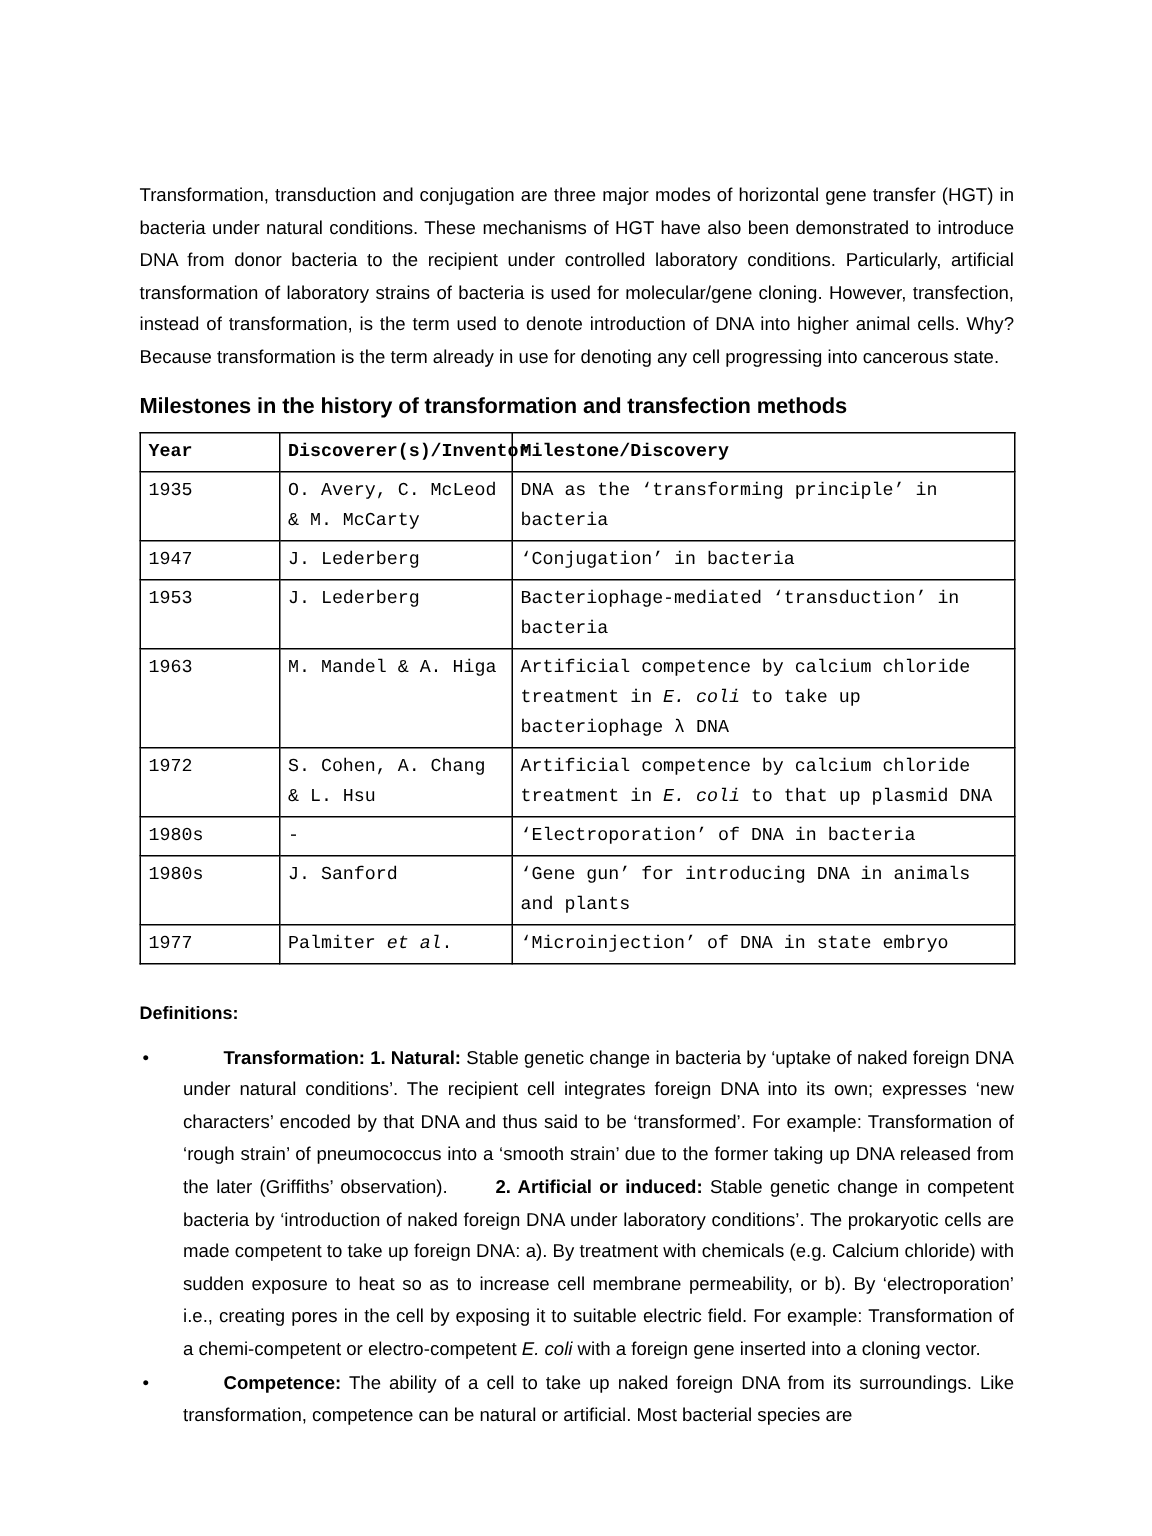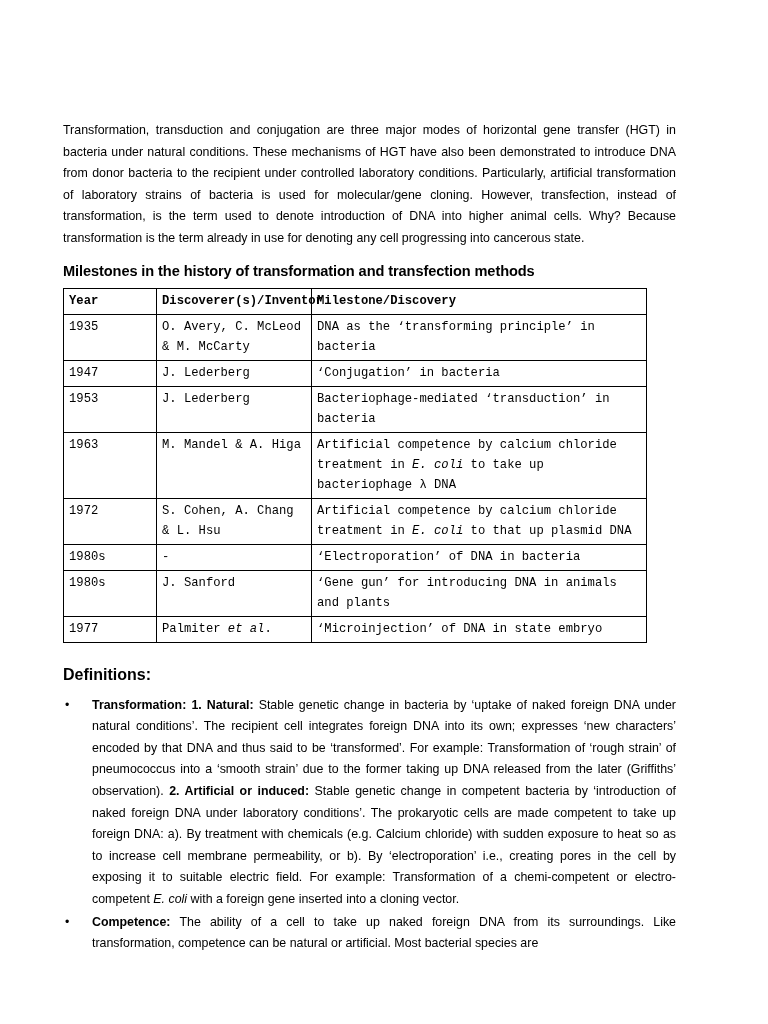--- a/index.html
+++ b/index.html
@@ -13,21 +13,21 @@
     font-family: "Liberation Sans", sans-serif;
     color: #000000;
     -webkit-font-smoothing: antialiased;
   }
 
   .page {
     position: relative;
     width: 768px;
     height: 1024px;
     box-sizing: border-box;
-    padding: 120px 92px 0 63px;
+    padding: 120px 92px 0 93px;
   }
 
   .para {
     font-size: 12.4px;
     line-height: 21.6px;
     text-align: justify;
     text-justify: inter-word;
     margin: 0 0 10px 0;
   }
 
@@ -58,21 +58,21 @@
   table.milestones th {
     font-weight: bold;
   }
   .col-year   { width: 93px; }
   .col-disc   { width: 155px; }
   .col-mile   { width: 335px; }
 
   td.justify, th.justify { text-align: justify; text-justify: inter-word; }
 
   .defs-heading {
-    font-size: 16px;
+    font-size: 12px;
     line-height: 20px;
     font-weight: bold;
     margin: 22px 0 10px 0;
   }
 
   ul.defs {
     list-style: none;
     margin: 0;
     padding: 0;
   }
@@ -90,21 +90,21 @@
     left: 2px;
     top: 0;
     font-size: 12.4px;
     line-height: 21.6px;
   }
   ul.defs > li p {
     margin: 0;
     text-align: justify;
     text-justify: inter-word;
   }
-  b, .b { font-weight: bold; }
+  b, .b { font-weight: bold; margin-left: 27px; }
   i, .i { font-style: italic; }
 </style>
 </head>
 <body>
 
 <div class="page">
 
   <p class="para">Transformation, transduction and conjugation are three major modes of horizontal gene transfer (HGT) in bacteria under natural conditions. These mechanisms of HGT have also been demonstrated to introduce DNA from donor bacteria to the recipient under controlled laboratory conditions. Particularly, artificial transformation of laboratory strains of bacteria is used for molecular/gene cloning. However, transfection, instead of transformation, is the term used to denote introduction of DNA into higher animal cells. Why? Because transformation is the term already in use for denoting any cell progressing into cancerous state.</p>
 
   <h2 class="section-heading">Milestones in the history of transformation and transfection methods</h2>

